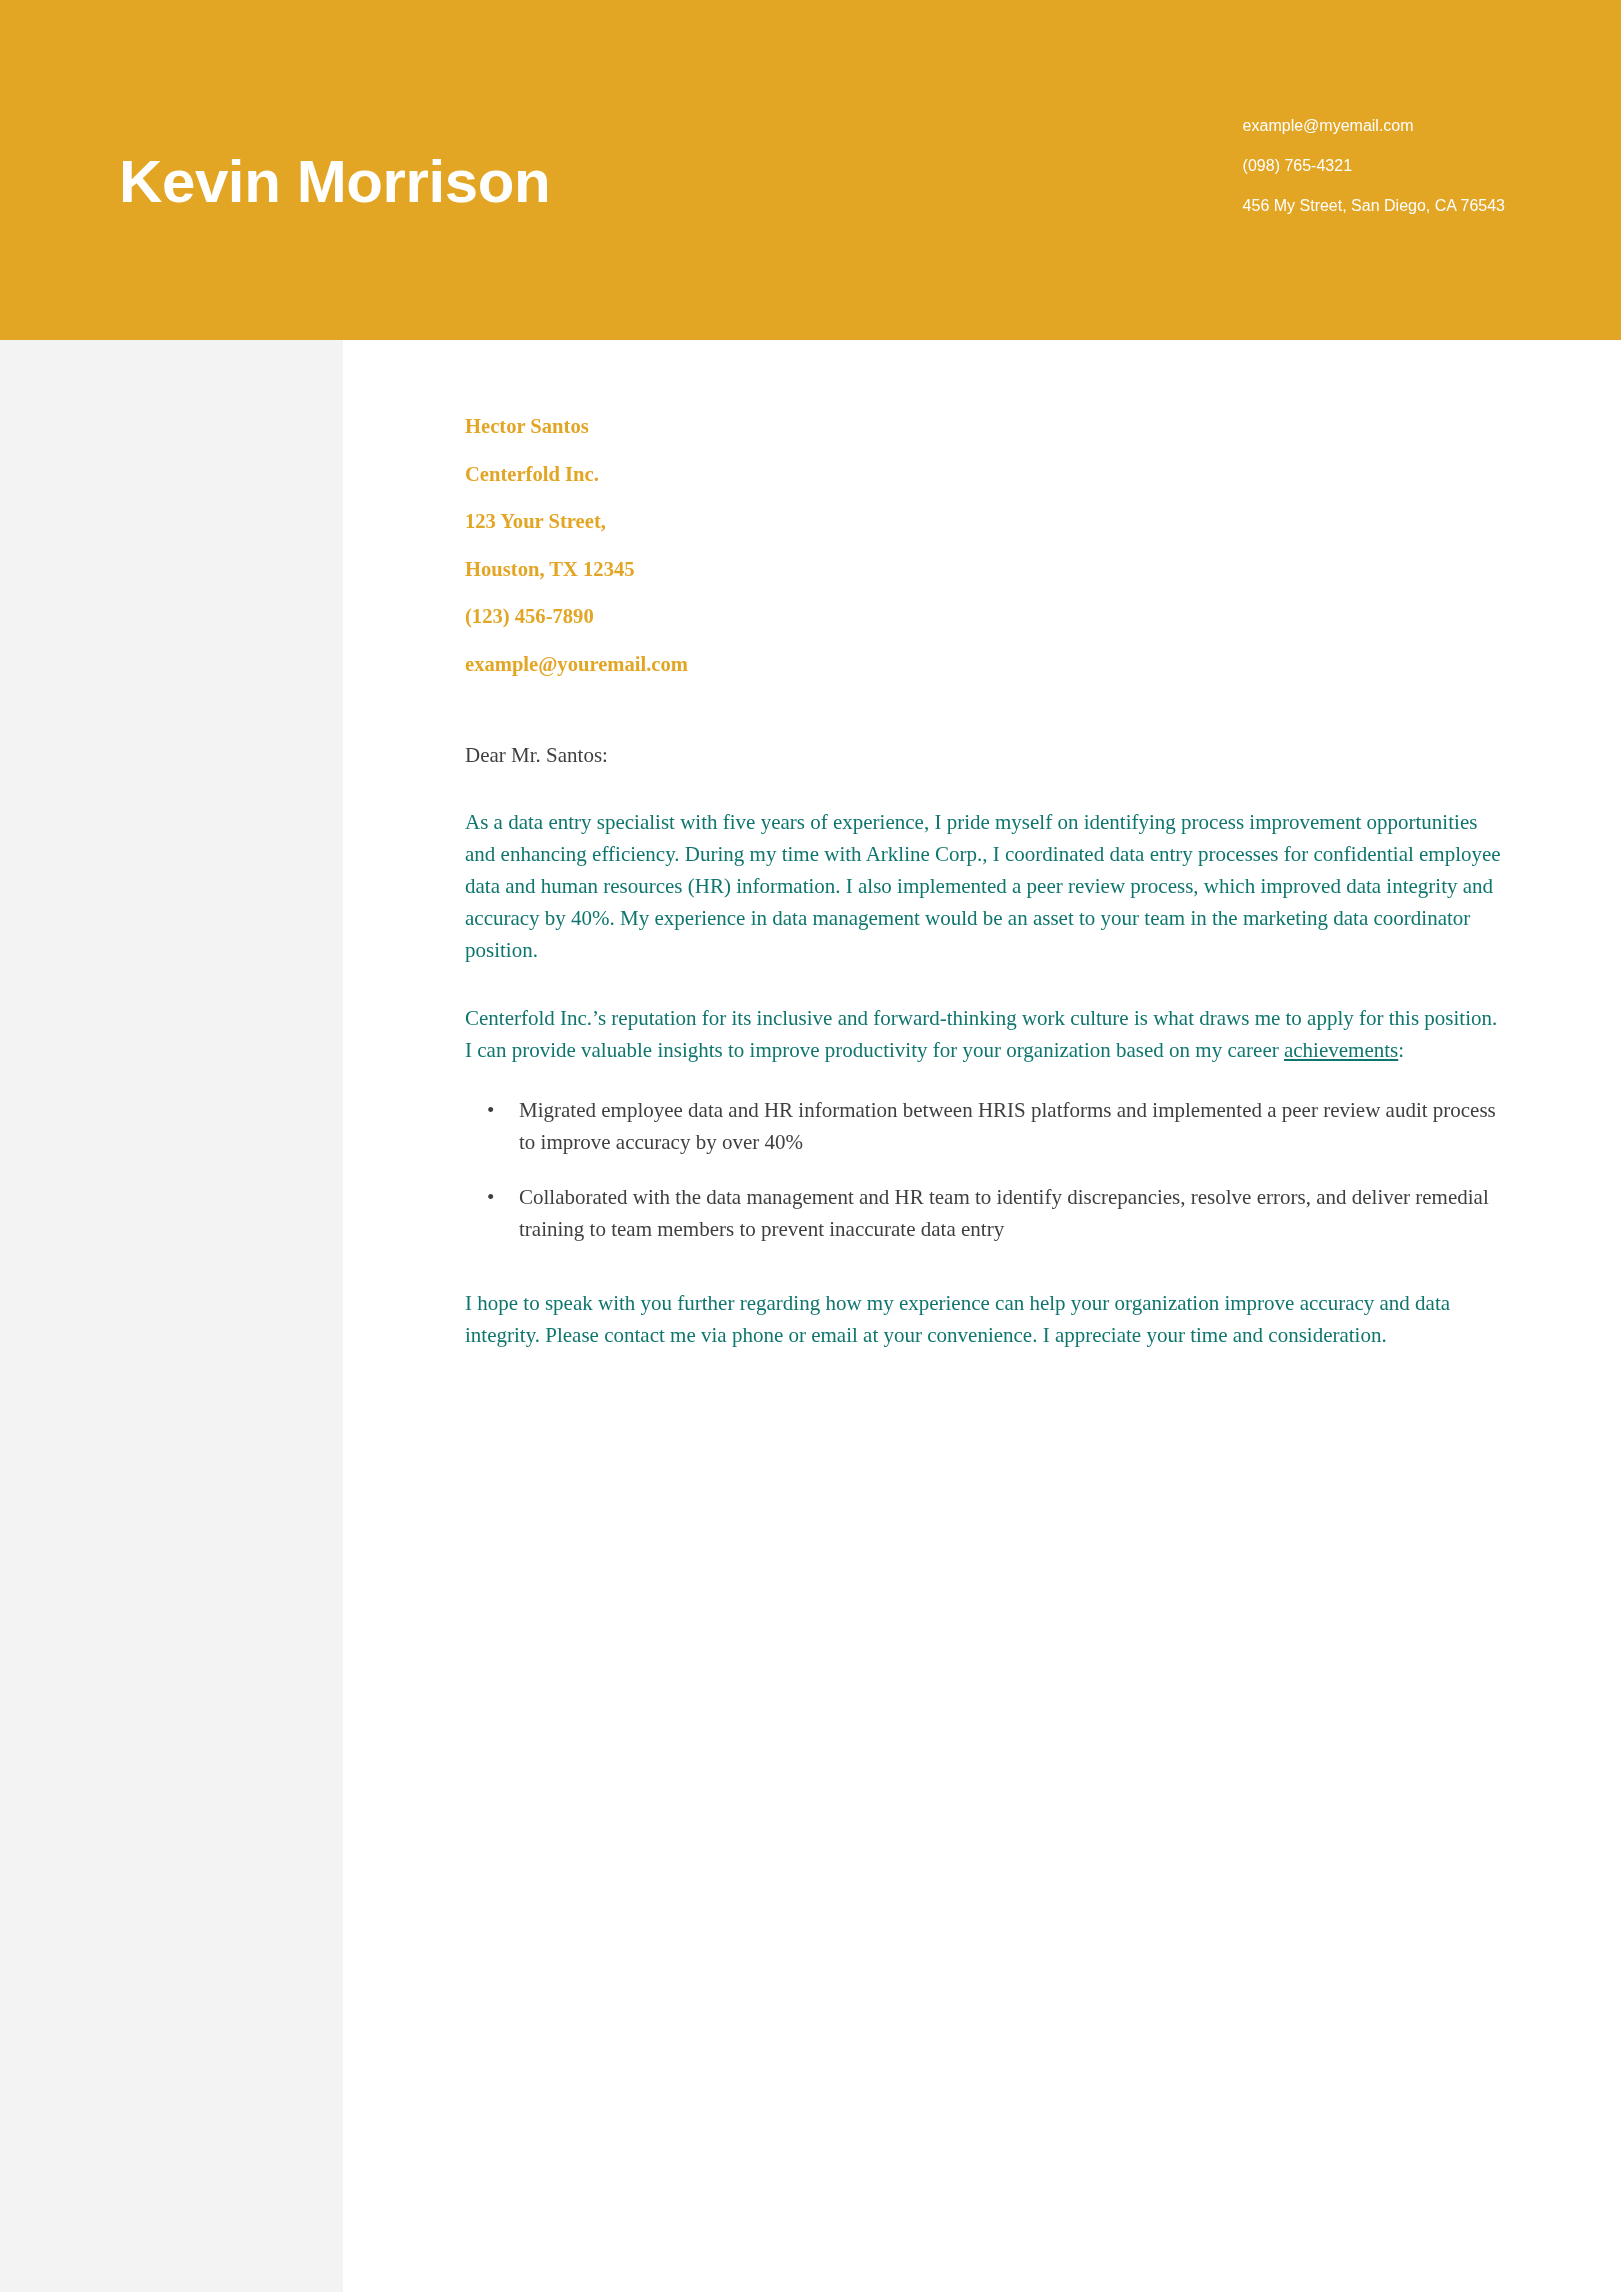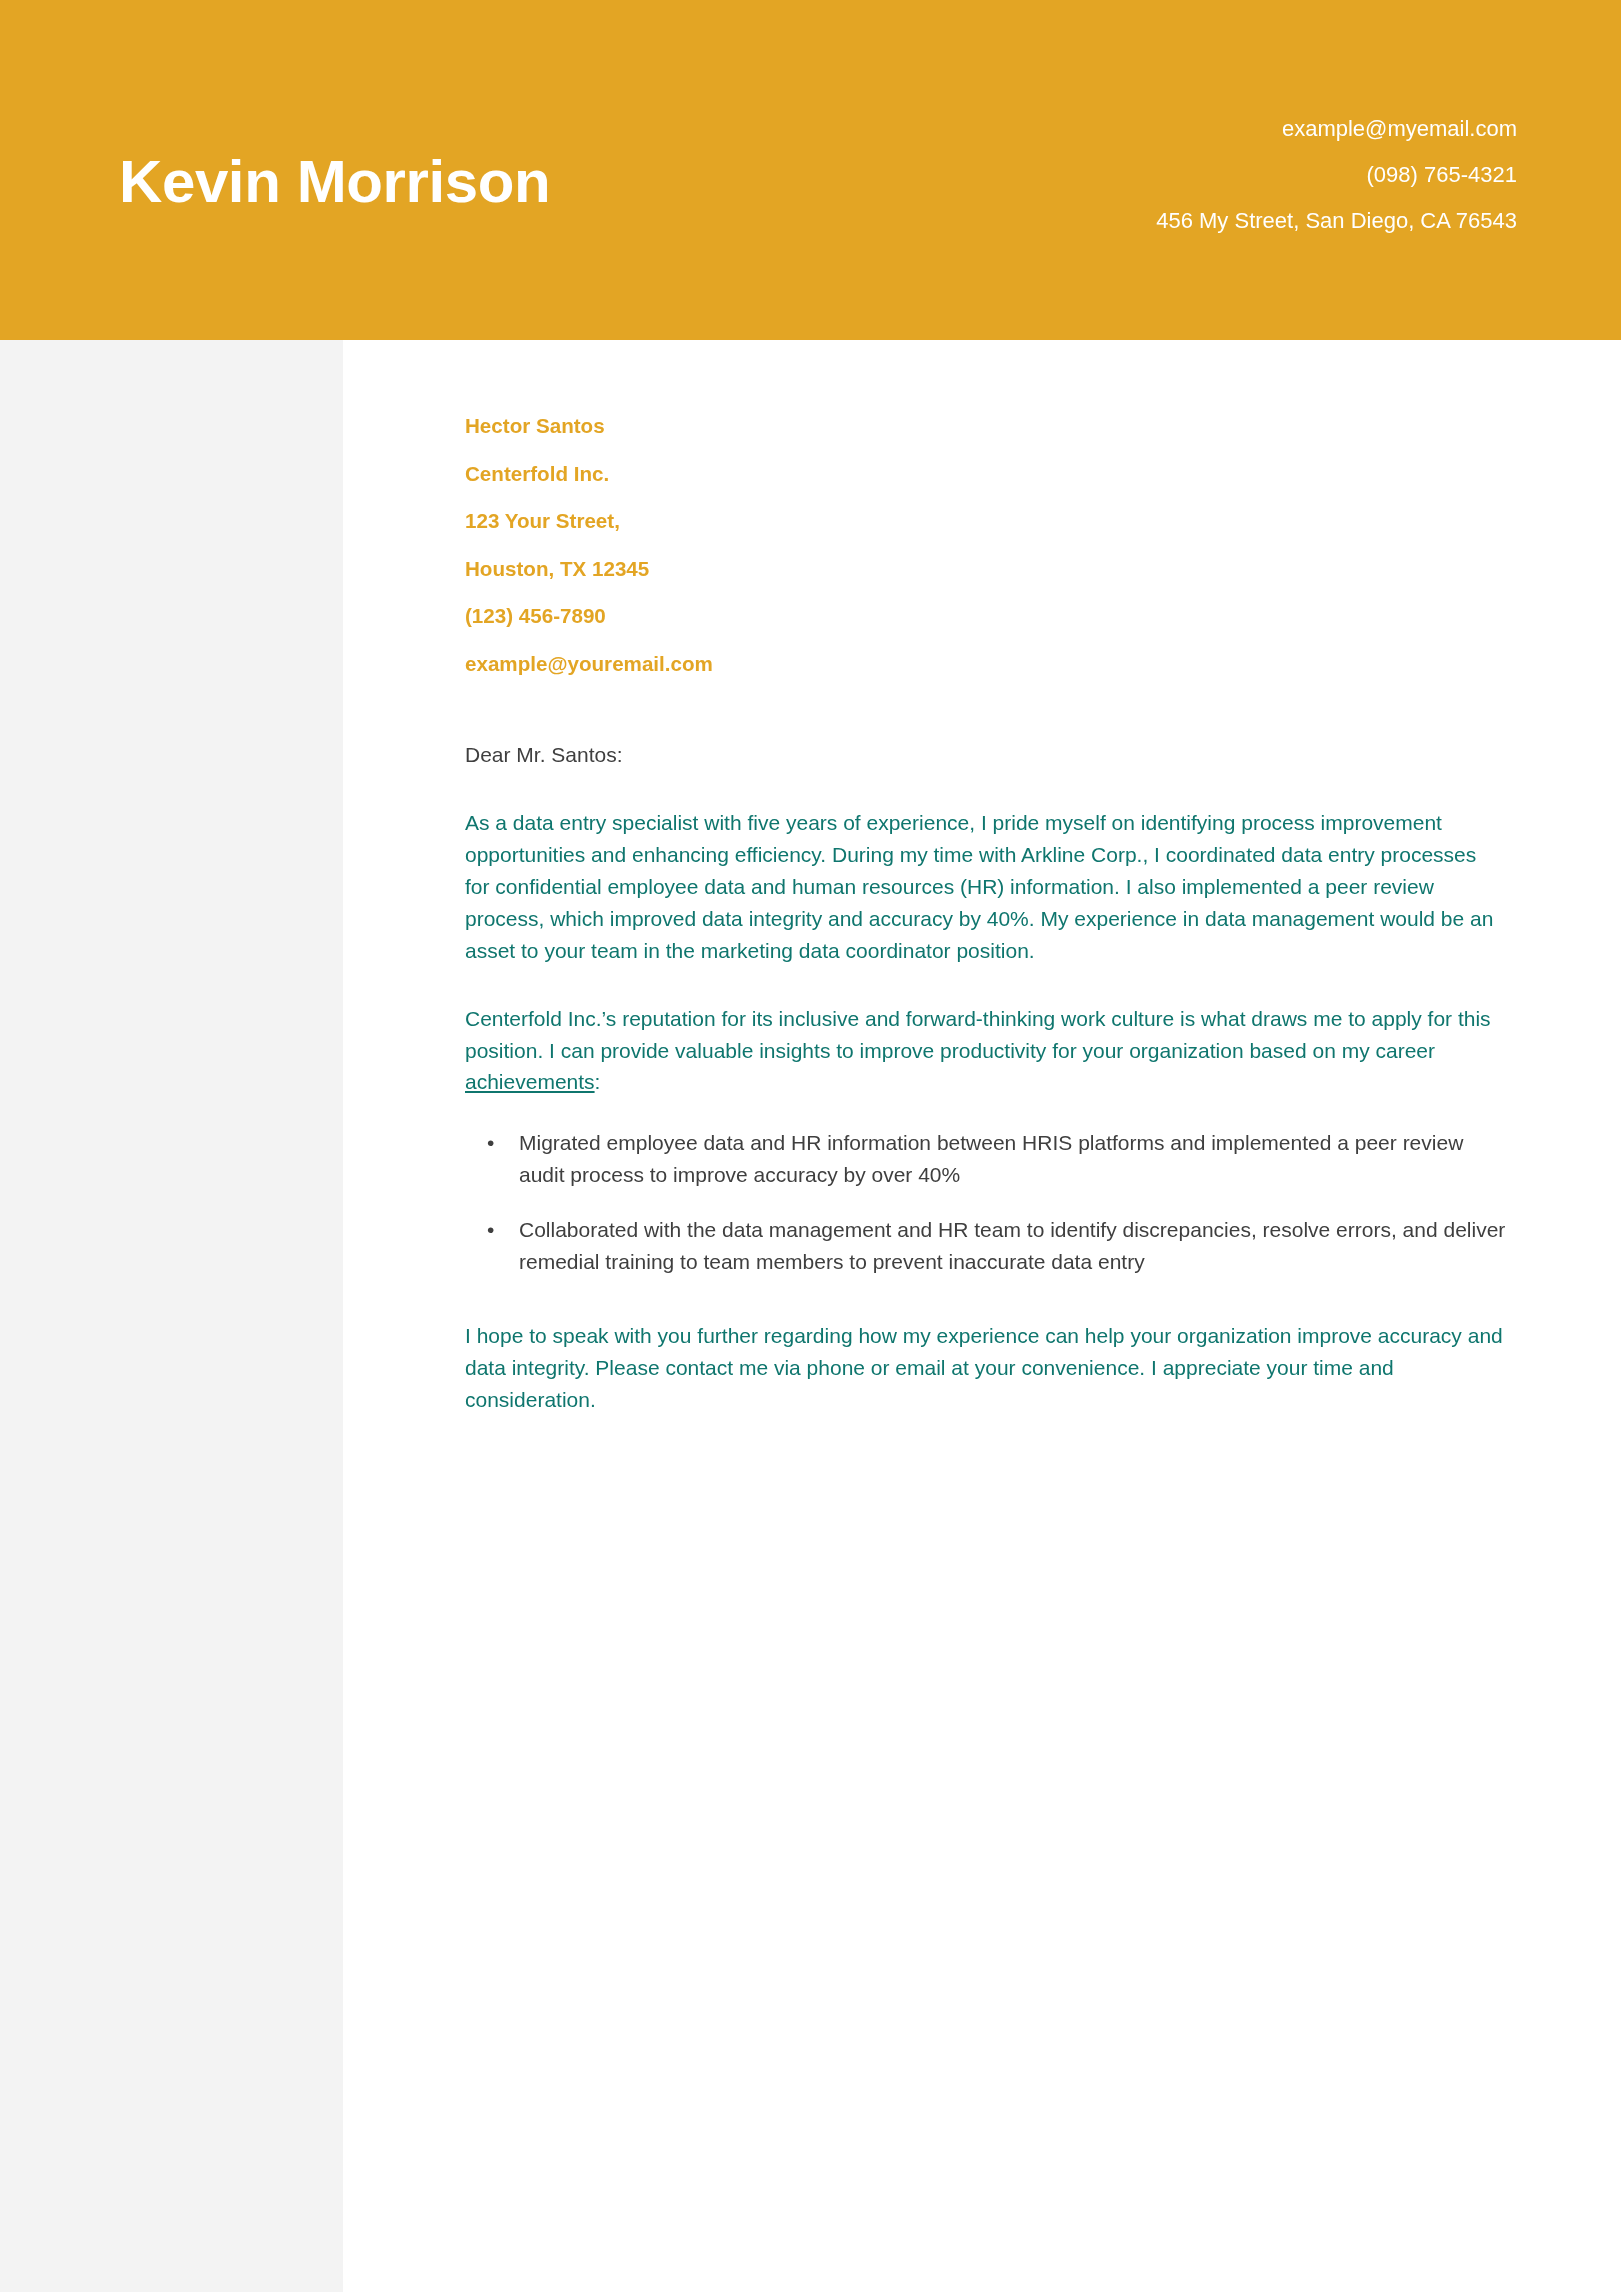--- a/index.html
+++ b/index.html
@@ -36,25 +36,25 @@
     top: 152px;
     font-size: 60px;
     font-weight: bold;
     color: #ffffff;
     letter-spacing: -0.4px;
     line-height: 1;
     white-space: nowrap;
   }
   .header-contact {
     position: absolute;
-    right: 104px;
+    right: 116px;
     top: 118px;
-    text-align: right;
+    text-align: left;
     color: #ffffff;
-    font-size: 22px;
+    font-size: 16px;
     line-height: 1;
   }
   .header-contact .line {
     margin-bottom: 24px;
     white-space: nowrap;
   }
   .header-contact .line:last-child {
     margin-bottom: 0;
   }
   
@@ -69,20 +69,21 @@
   
   .body-area {
     position: absolute;
     left: 343px;
     top: 340px;
     width: 1278px;
     height: 1816px;
     background: #ffffff;
     box-sizing: border-box;
     padding: 76px 115px 0 122px;
+    font-family: Liberation Serif, serif;
   }
   .recipient {
     margin: 0 0 16px 0;
   }
   .recipient .rline {
     color: #e3a524;
     font-weight: bold;
     font-size: 20.6px;
     line-height: 1;
     margin-bottom: 27px;

